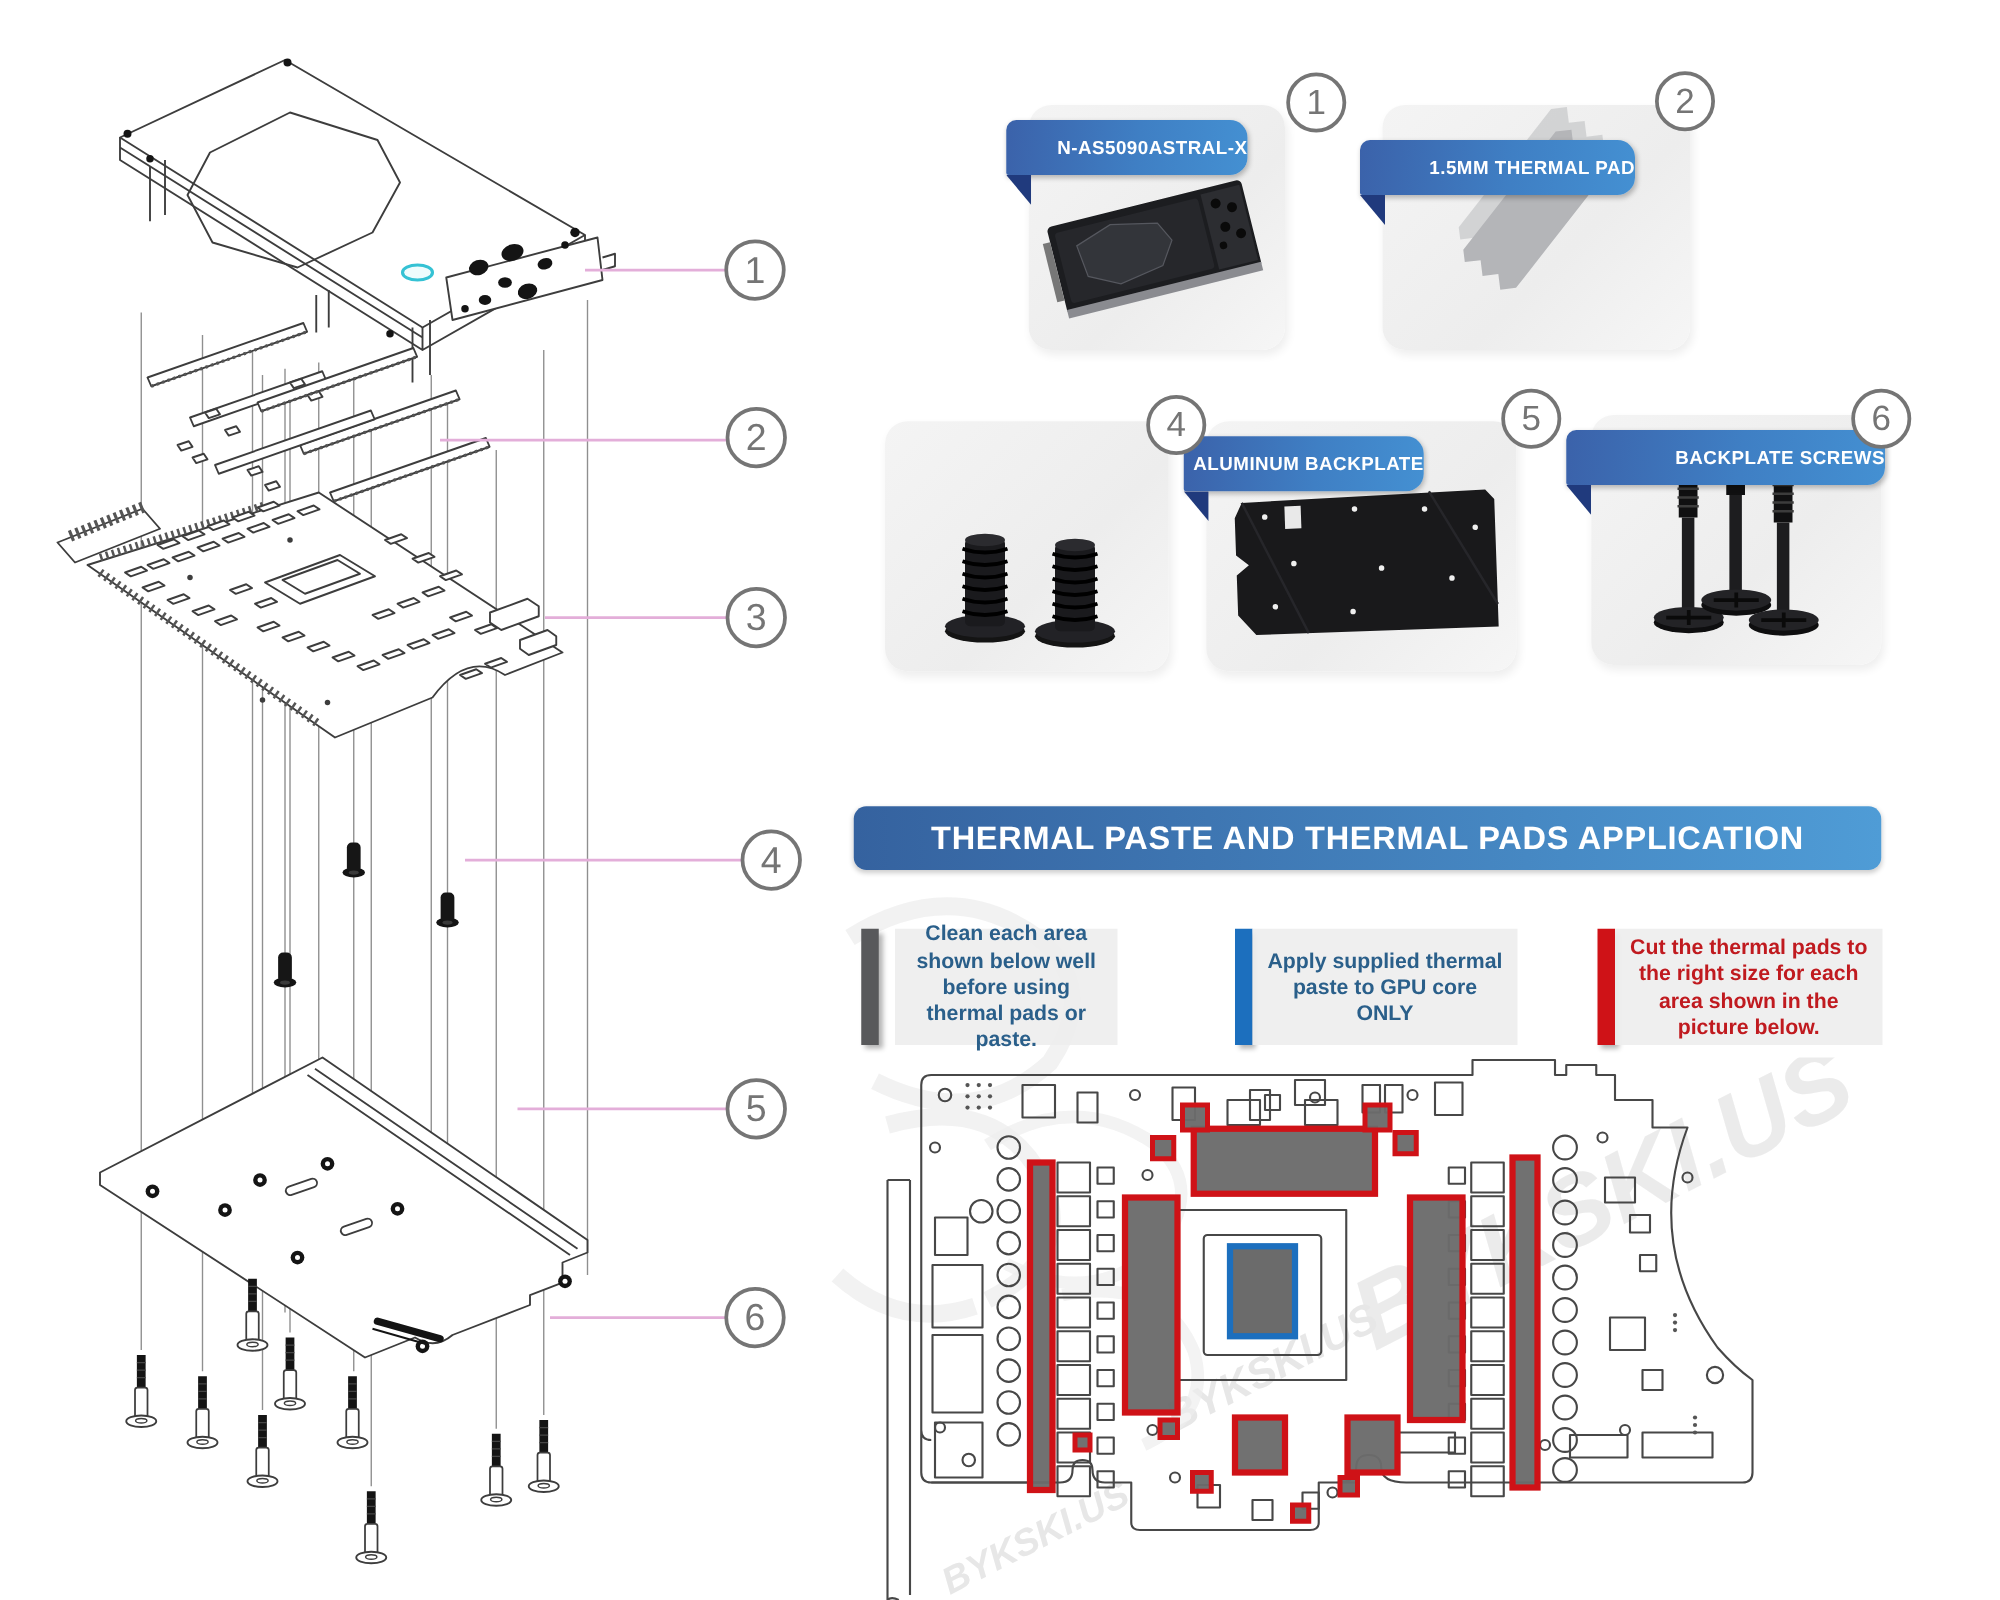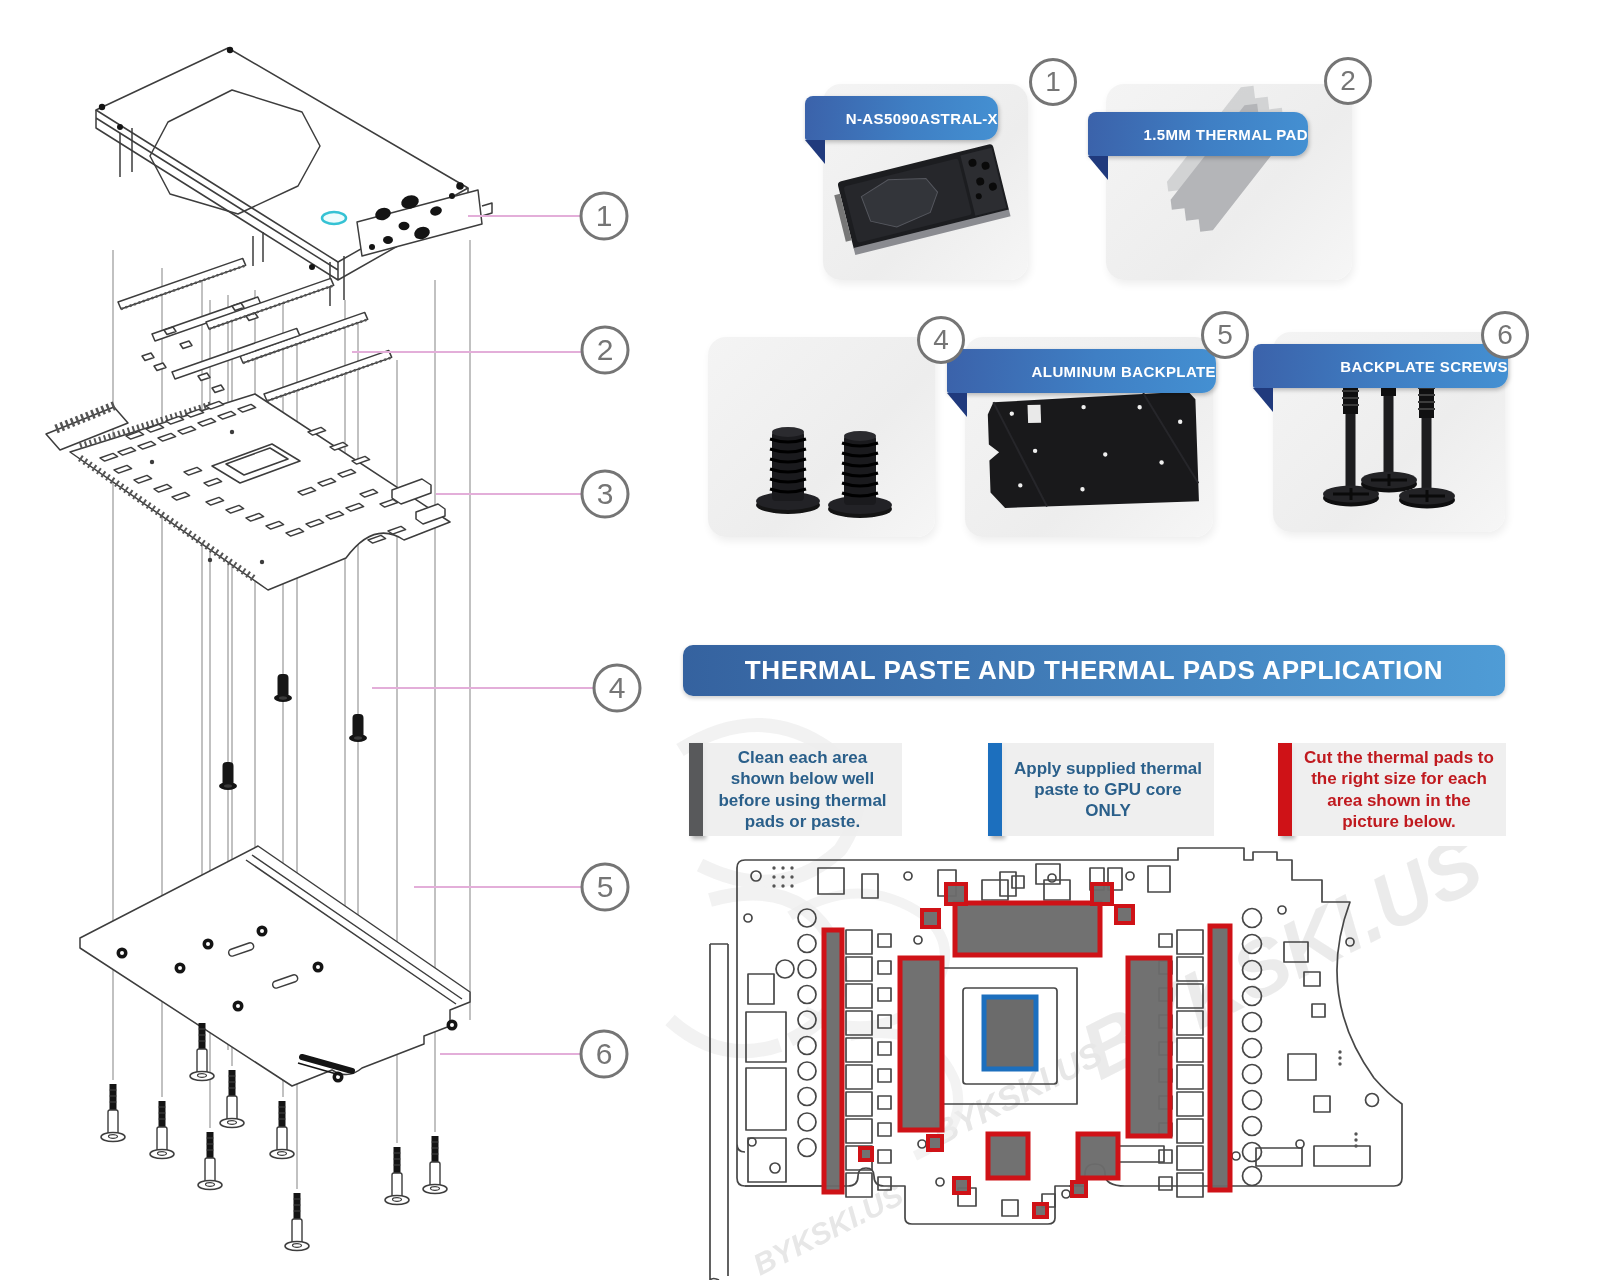--- a/index.html
+++ b/index.html
@@ -361,21 +361,21 @@
       </g>
     </svg>
   </div>
 
   <div class="ribbon" style="left:805px;top:96px;width:193px">
     <span>N-AS5090ASTRAL-X</span>
     </div>
   <div class="ribbon" style="left:1088px;top:112px;width:220px">
     <span>1.5MM THERMAL PAD</span>
     </div>
-  <div class="ribbon" style="left:947px;top:349px;width:269px">
+  <div class="ribbon" style="left:947px;top:349px;width:192px">
     <span>ALUMINUM BACKPLATE</span>
     </div>
   <div class="ribbon" style="left:1253px;top:344px;width:255px">
     <span>BACKPLATE SCREWS</span>
     </div>
 
   <div class="numcirc" style="left:1029px;top:58px">1</div>
   <div class="numcirc" style="left:1324px;top:57px">2</div>
   <div class="numcirc" style="left:917px;top:316px">4</div>
   <div class="numcirc" style="left:1201px;top:311px">5</div>
@@ -388,21 +388,21 @@
       <path d="M20,330 q50,45 110,25"></path>
     </g>
   </svg>
 
   <div class="banner">
     <span>THERMAL PASTE AND THERMAL PADS APPLICATION</span>
   </div>
 
   <div class="note" style="left:689px;width:236px">
     <div class="bar" style="background: rgb(88, 89, 91);"></div>
-    <div class="box" style="width: 199px; color: rgb(42, 95, 138);">Clean each area shown below well before using thermal pads or paste.</div>
+    <div class="box" style="width: 178px; color: rgb(42, 95, 138); margin-left: 13px;">Clean each area shown below well before using thermal pads or paste.</div>
   </div>
   <div class="note" style="left:988px;width:226px">
     <div class="bar" style="background: rgb(28, 111, 190);"></div>
     <div class="box" style="width: 212px; color: rgb(42, 95, 138); text-align: center;">Apply supplied thermal paste to GPU core ONLY</div>
   </div>
   <div class="note" style="left:1278px;width:228px">
     <div class="bar" style="background: rgb(207, 18, 23);"></div>
     <div class="box" style="width: 214px; color: rgb(192, 26, 31);">Cut the thermal pads to the right size for each area shown in the picture below.</div>
   </div>
 

